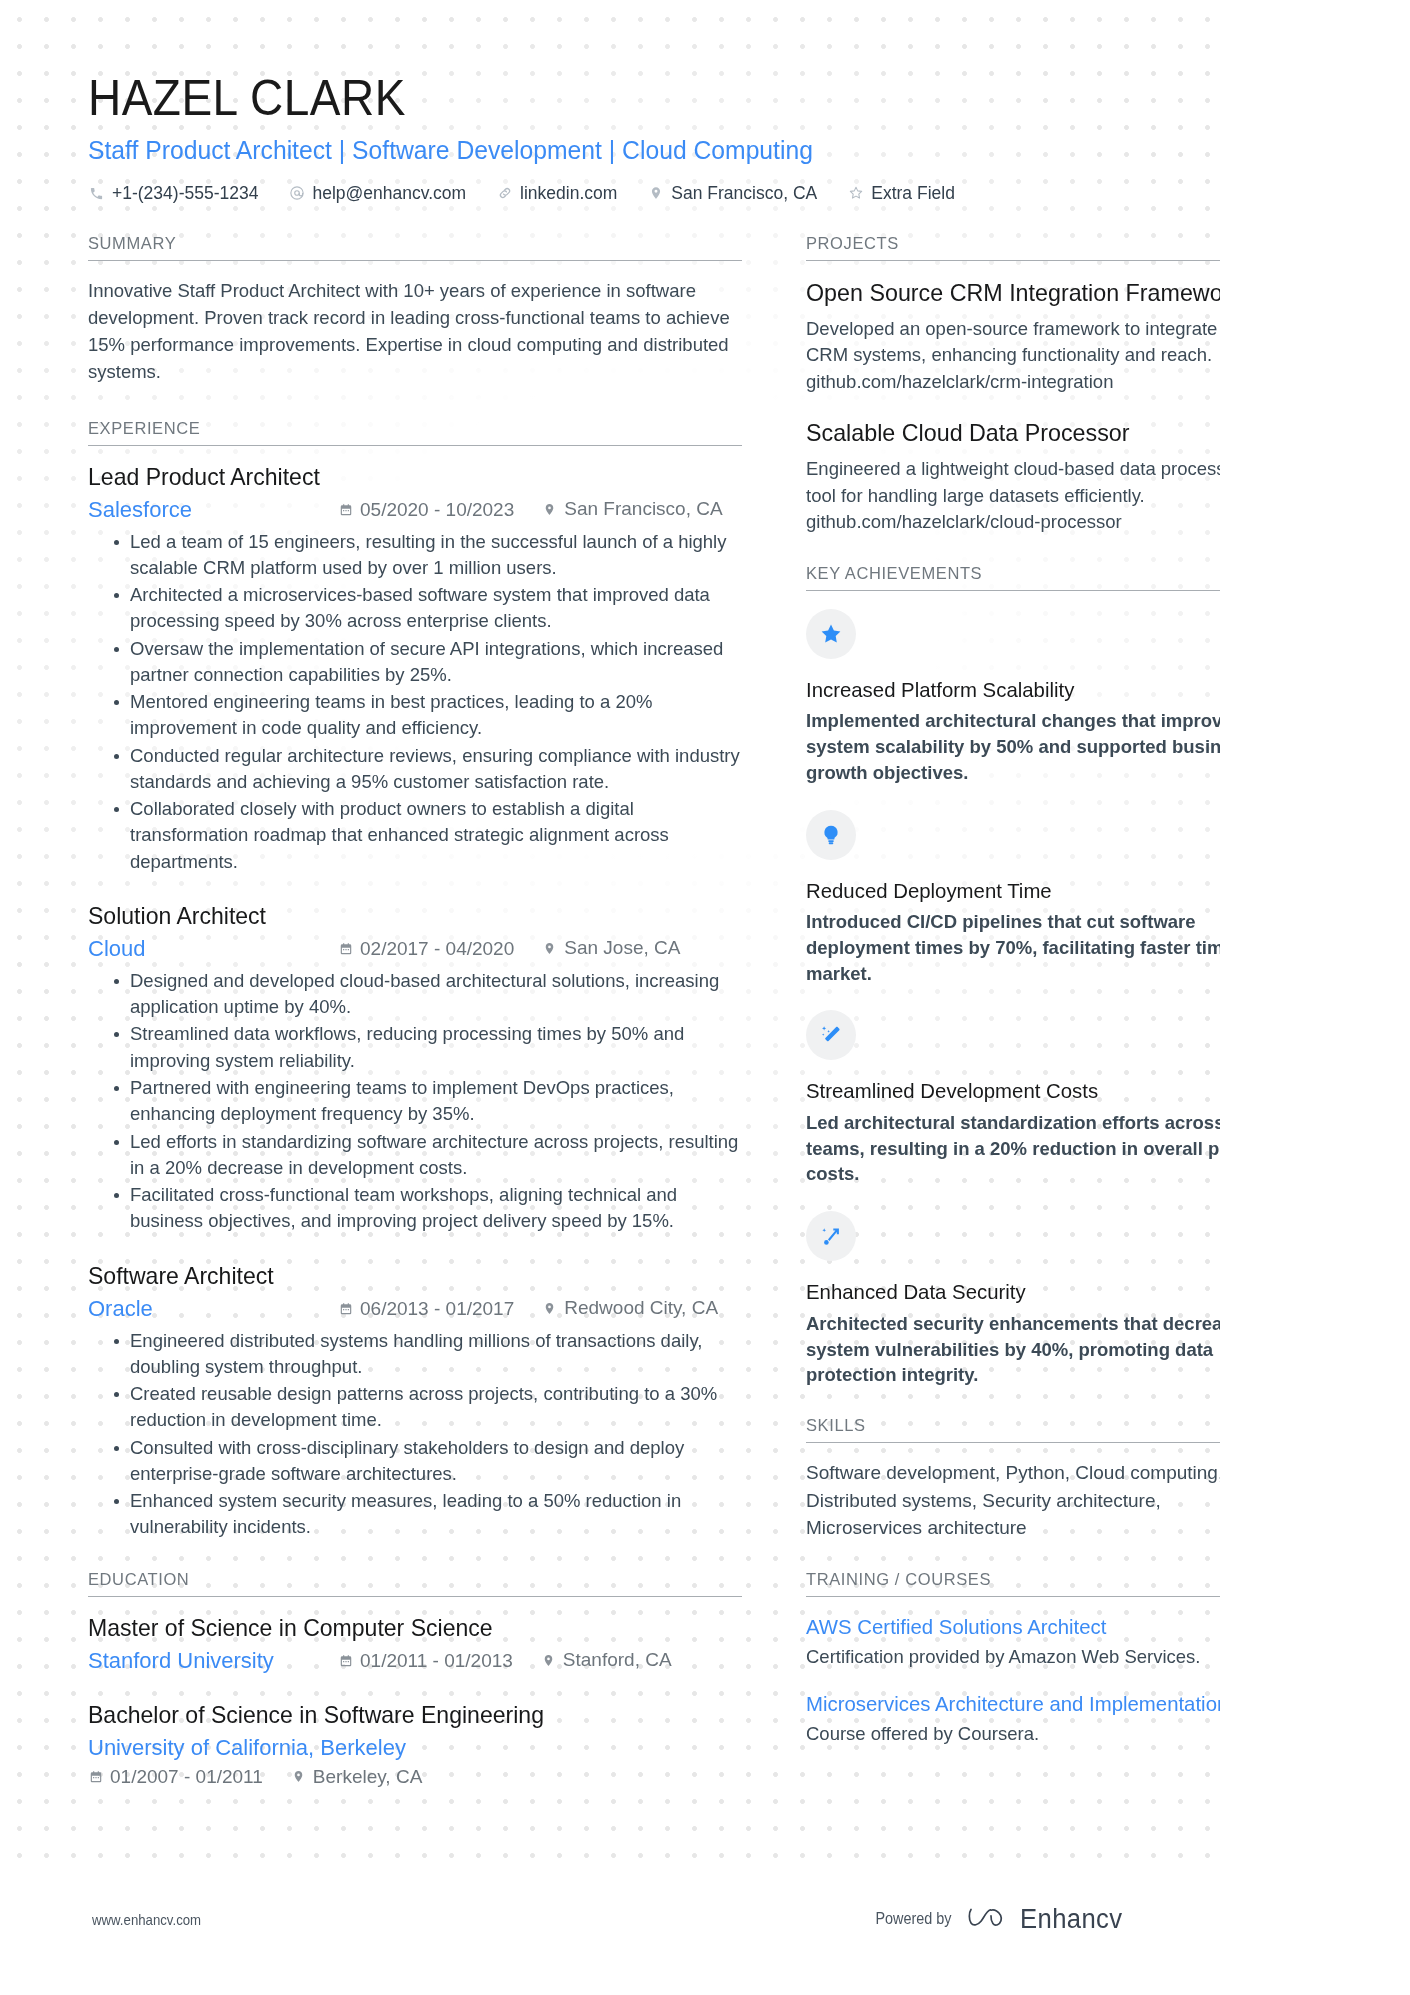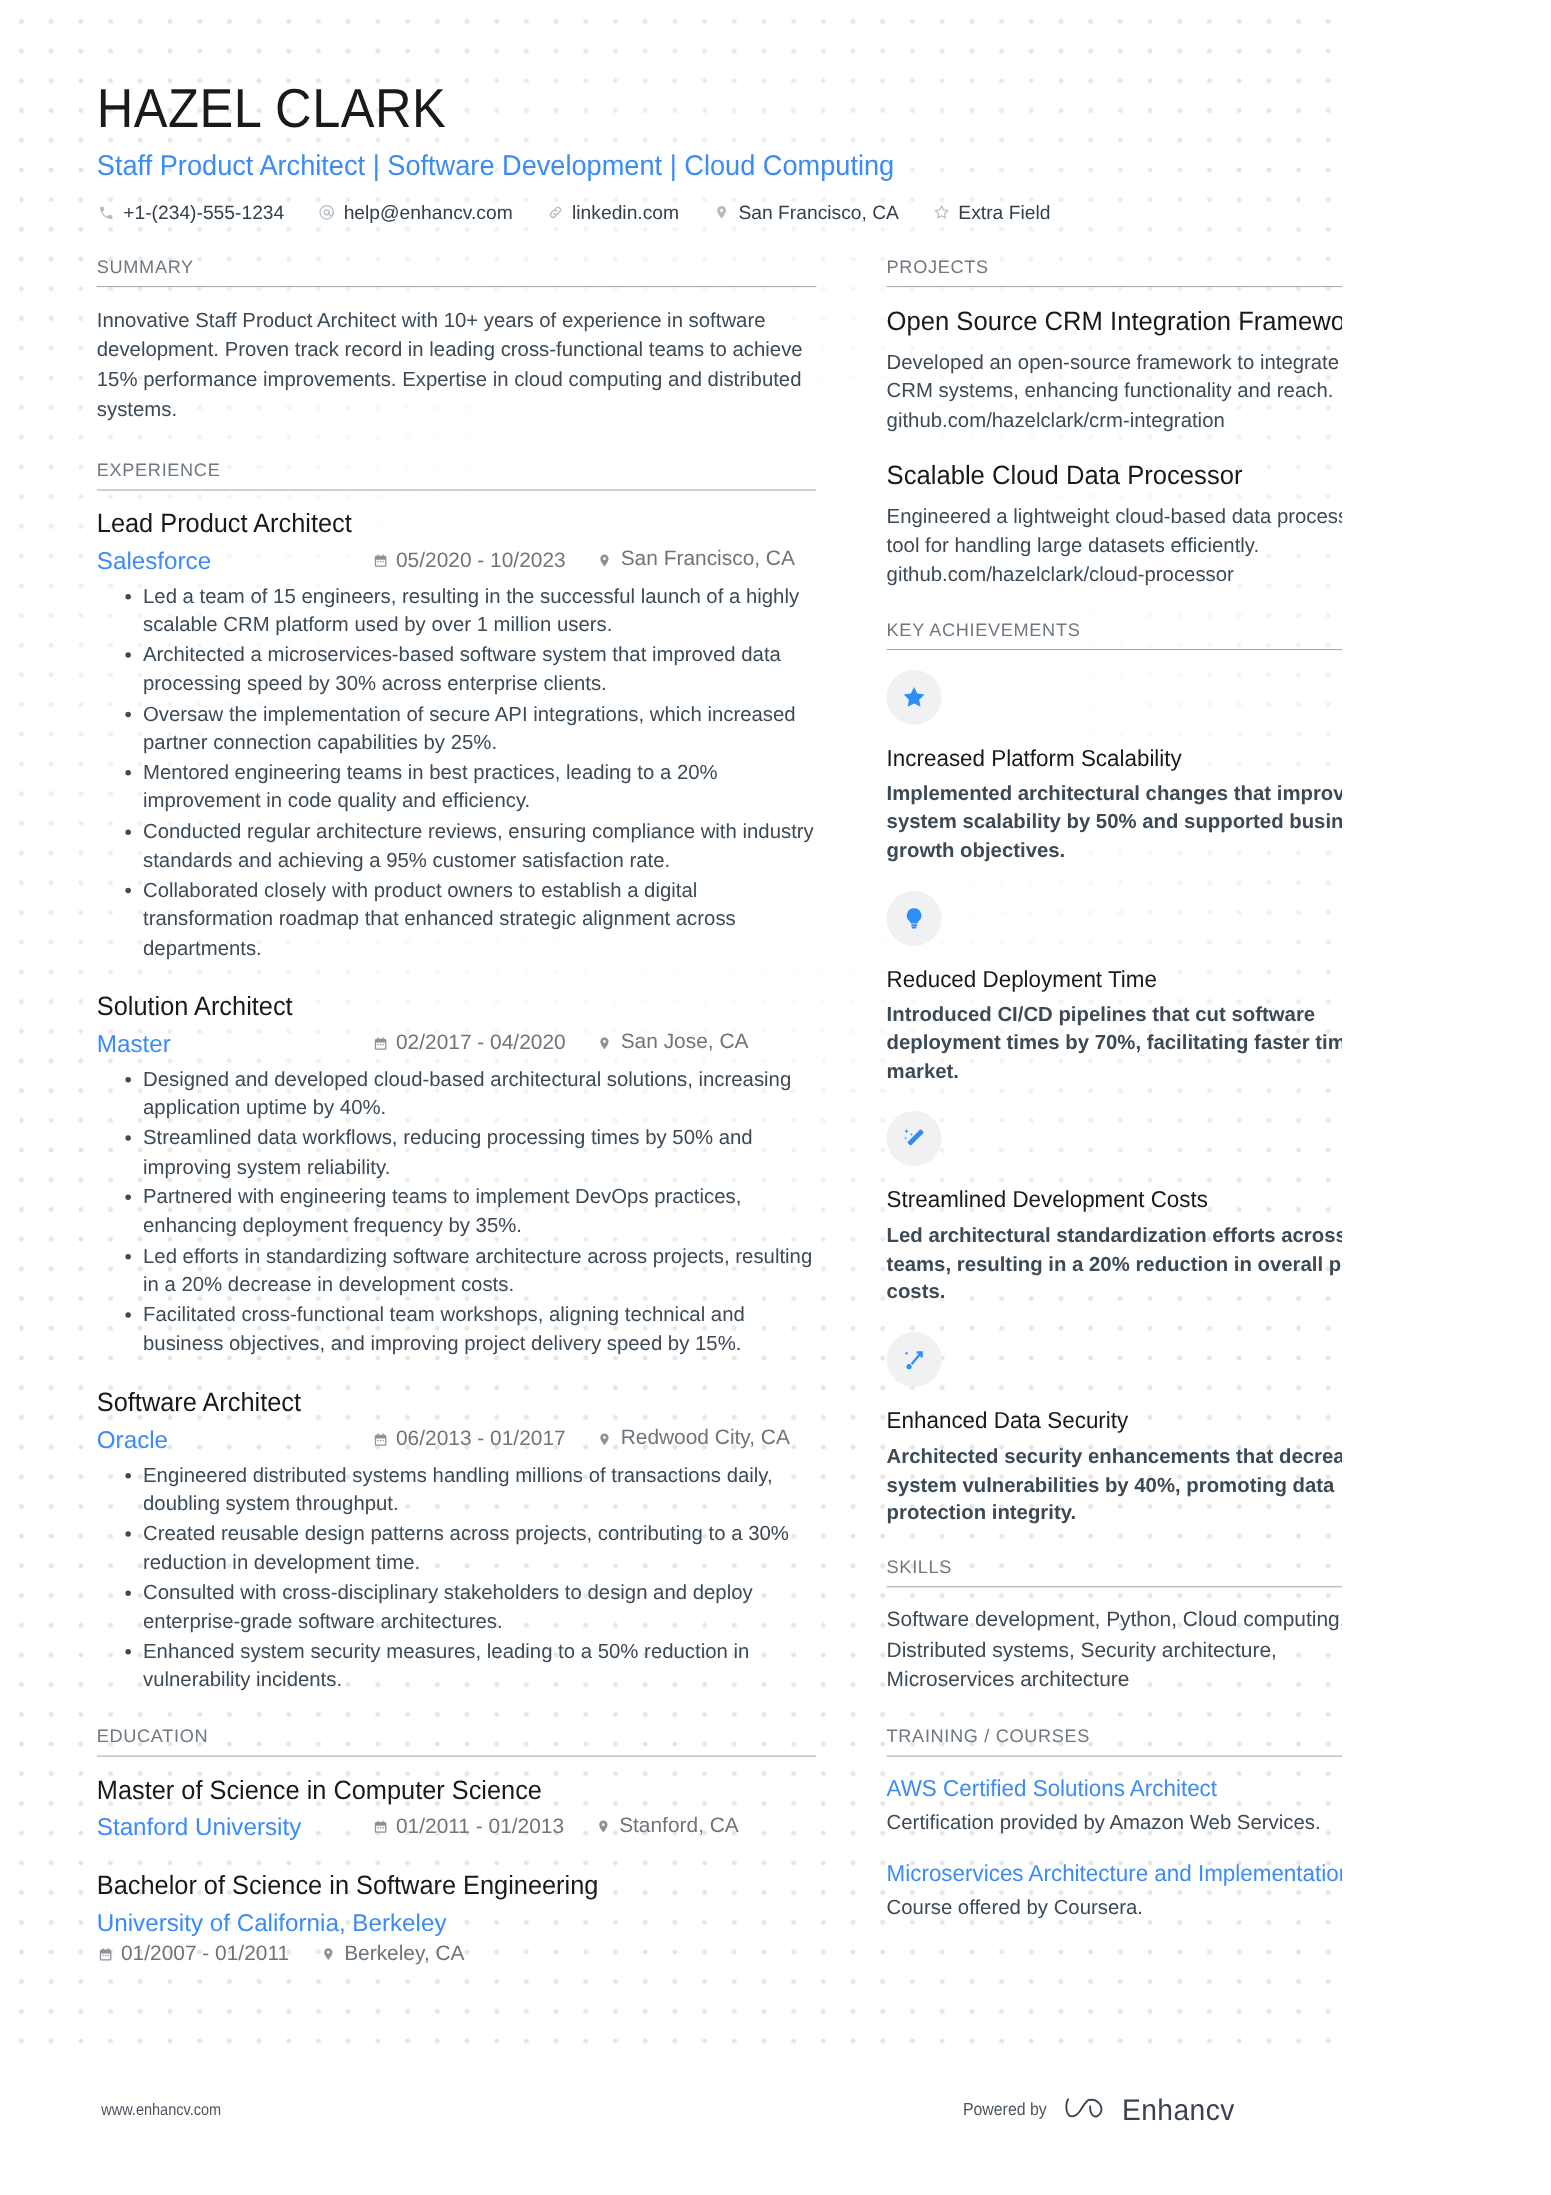--- a/index.html
+++ b/index.html
@@ -421,21 +421,21 @@
                 <li>Oversaw the implementation of secure API integrations, which increased partner connection capabilities by 25%.</li>
                 <li>Mentored engineering teams in best practices, leading to a 20% improvement in code quality and efficiency.</li>
                 <li>Conducted regular architecture reviews, ensuring compliance with industry standards and achieving a 95% customer satisfaction rate.</li>
                 <li>Collaborated closely with product owners to establish a digital transformation roadmap that enhanced strategic alignment across departments.</li>
               </ul>
             </div>
 
             <div class="entry">
               <div class="entry-title">Solution Architect</div>
               <div class="entry-meta">
-                <span class="entry-org">Master</span>
+                <span class="entry-org">Cloud</span>
                 <span class="meta-chip">
                   <span class="ico">
                     <svg width="14" height="14" viewBox="0 0 24 24" fill="currentColor">
                         <path d="M7 2v2H5.5A2.5 2.5 0 0 0 3 6.5V19a2 2 0 0 0 2 2h14a2 2 0 0 0 2-2V6.5A2.5 2.5 0 0 0 18.5 4H17V2h-2v2H9V2H7zm-2 8h14v9H5v-9zm2 2v2h2v-2H7zm4 0v2h2v-2h-2zm4 0v2h2v-2h-2z"></path>
                       </svg>
                   </span>
                   <span>02/2017 - 04/2020</span>
                 </span>
                 <span class="meta-chip">
                   <span class="ico">

